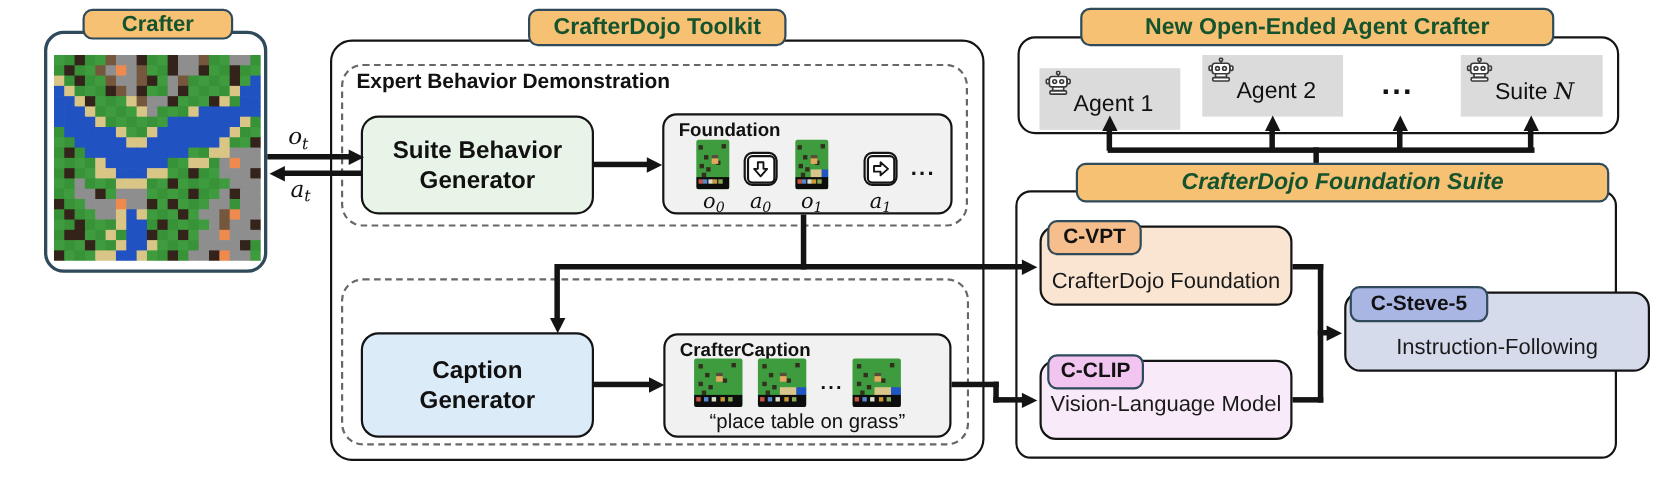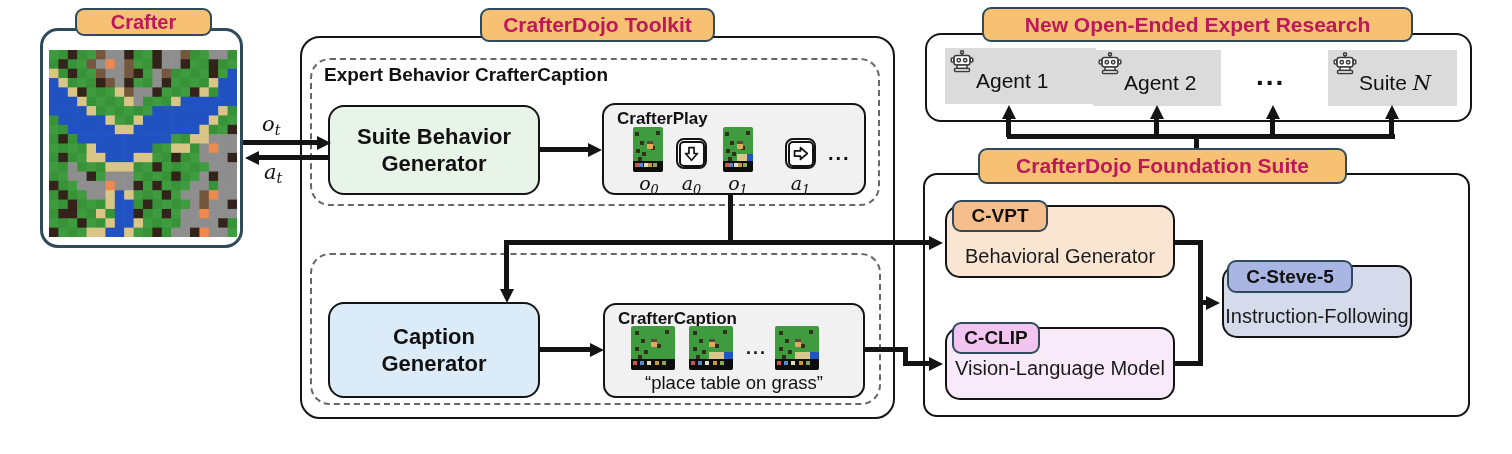--- a/index.html
+++ b/index.html
@@ -3,21 +3,21 @@
 <meta charset="utf-8">
 <style>
   html,body{margin:0;padding:0;background:#fff;}
   #canvas{position:relative;width:1512px;height:454px;background:#fff;overflow:hidden;
           font-family:"Liberation Sans",sans-serif;color:#111;}
   .abs{position:absolute;}
   .box{position:absolute;background:#fff;border:2.5px solid #141414;border-radius:16px;box-sizing:border-box;}
   .dashed{position:absolute;border:2.5px dashed #676767;border-radius:20px;box-sizing:border-box;background:transparent;}
   .title-tag{position:absolute;background:#F6C173;border:2.5px solid #2F4A5A;border-radius:9px;
              display:flex;align-items:center;justify-content:center;font-weight:bold;font-size:21px;
-             color:#be185d;box-sizing:border-box;z-index:7;white-space:nowrap;}
+             color:#14532d;box-sizing:border-box;z-index:7;white-space:nowrap;}
   .model-tag{position:absolute;border:2.5px solid #2F4A5A;border-radius:9px;display:flex;align-items:center;
              justify-content:center;font-weight:bold;font-size:19px;box-sizing:border-box;z-index:6;white-space:nowrap;}
   .model-body{position:absolute;border:2.5px solid #141414;border-radius:15px;box-sizing:border-box;z-index:4;}
   .model-desc{position:absolute;width:100%;text-align:center;font-size:20px;color:#1a1a1a;white-space:nowrap;}
   .gen-box{position:absolute;border:2.5px solid #141414;border-radius:16px;box-sizing:border-box;
            display:flex;flex-direction:column;align-items:center;justify-content:center;
            font-weight:bold;font-size:22px;line-height:1.25;z-index:3;text-align:center;}
   .data-box{position:absolute;background:#F1F1F1;border:2.5px solid #141414;border-radius:13px;box-sizing:border-box;z-index:3;}
   .data-box .db-title{position:absolute;left:13px;top:4px;font-weight:bold;font-size:17px;}
   .section-label{position:absolute;font-weight:bold;font-size:19px;z-index:3;white-space:nowrap;}
@@ -462,32 +462,32 @@
   <div class="abs math" style="left:264px;top:160px;font-size:21px;z-index:6;">
     <span>a</span><span class="sub">t</span>
   </div>
 
   <div class="box" style="left:300px;top:36px;width:595px;height:383px;border-radius:20px;"></div>
   <div class="title-tag" style="left:480px;top:8px;width:235px;height:34px;">
     <span>CrafterDojo Toolkit</span>
   </div>
 
   <div class="dashed" style="left:310px;top:58px;width:570px;height:148px;"></div>
-  <div class="section-label" style="left:324px;top:64px;">Expert Behavior CrafterCaption</div>
+  <div class="section-label" style="left:324px;top:64px;">Expert Behavior Demonstration</div>
 
   <div class="gen-box" style="left:328px;top:105px;width:212px;height:90px;background:#E9F4E9;">
     <span>Suite Behavior</span>
     <span>Generator</span>
   </div>
 
   <div class="hline" style="left:540px;top:147px;width:50px;"></div>
   <div class="ar ar-right" style="left:588px;top:143px;"></div>
 
   <div class="data-box" style="left:602px;top:103px;width:264px;height:92px;">
-    <div class="db-title">CrafterPlay</div>
+    <div class="db-title">Foundation</div>
   </div>
   <div class="gframe" style="left:633px;top:127px;width:30px;height:45px;">
       <div style="position: absolute; left: 2.4px; top: 5.4px; width: 4px; height: 4px; background: rgb(49, 48, 31);"></div>
       <div style="position: absolute; left: 6.6px; top: 13.5px; width: 4px; height: 4px; background: rgb(49, 48, 31);"></div>
       <div style="position: absolute; left: 3px; top: 21.6px; width: 4px; height: 4px; background: rgb(49, 48, 31);"></div>
       <div style="position: absolute; left: 9px; top: 24.75px; width: 4px; height: 4px; background: rgb(49, 48, 31);"></div>
       <div style="position: absolute; left: 4.8px; top: 29.7px; width: 4px; height: 4px; background: rgb(49, 48, 31);"></div>
       <div style="position: absolute; left: 23.4px; top: 3.6px; width: 4px; height: 4px; background: rgb(49, 48, 31);"></div>
       <div style="position: absolute; left: 18px; top: 18.9px; width: 4px; height: 4px; background: rgb(49, 48, 31);"></div>
       <div style="position: absolute; left: 13.5px; top: 13.5px; width: 6px; height: 3px; background: rgb(90, 74, 58);"></div>
@@ -623,24 +623,24 @@
     </div>
   <div class="abs" style="left:603px;top:372px;width:262px;text-align:center;font-size:18.5px;z-index:4;white-space:nowrap;">“place table on grass”</div>
 
   <div class="hline" style="left:865px;top:347px;width:43px;"></div>
   <div class="vline" style="left:903px;top:347px;height:19px;"></div>
   <div class="hline" style="left:903px;top:361px;width:28px;"></div>
   <div class="ar ar-right" style="left:929px;top:357px;"></div>
 
   <div class="box" style="left:925px;top:33px;width:547px;height:89px;border-radius:16px;"></div>
   <div class="title-tag" style="left:982px;top:7px;width:431px;height:35px;">
-    <span>New Open-Ended Expert Research</span>
-  </div>
-
-  <div class="agent-box" style="left:945px;top:48px;padding-left:23px;">
+    <span>New Open-Ended Agent Crafter</span>
+  </div>
+
+  <div class="agent-box" style="left:945px;top:62px;">
     <svg class="abs robot-icon" style="left:4px;top:2px;" width="26" height="24" viewBox="0 0 26 24">
         <circle cx="13" cy="2.3" r="1.5" stroke="#3a3a3a" stroke-width="1.5" fill="#fff"></circle>
         <line x1="13" y1="3.8" x2="13" y2="5.5" stroke="#3a3a3a" stroke-width="1.5"></line>
         <rect x="5" y="5.5" width="16" height="9.5" rx="2.5" stroke="#3a3a3a" stroke-width="1.5" fill="#fff"></rect>
         <circle cx="9.8" cy="10.2" r="1.7" stroke="#3a3a3a" stroke-width="1.5" fill="#fff"></circle>
         <circle cx="16.2" cy="10.2" r="1.7" stroke="#3a3a3a" stroke-width="1.5" fill="#fff"></circle>
         <rect x="2.2" y="8" width="2.6" height="4" rx="1" stroke="#3a3a3a" stroke-width="1.5" fill="#fff"></rect>
         <rect x="21.2" y="8" width="2.6" height="4" rx="1" stroke="#3a3a3a" stroke-width="1.5" fill="#fff"></rect>
         <rect x="8" y="15" width="10" height="3.4" rx="1" stroke="#3a3a3a" stroke-width="1.5" fill="#fff"></rect>
         <rect x="5.5" y="18.6" width="15" height="3" rx="1" stroke="#3a3a3a" stroke-width="1.5" fill="#fff"></rect>
@@ -682,39 +682,39 @@
   <div class="vline" style="left:1006px;top:117px;height:20px;"></div>
   <div class="ar ar-up" style="left:1002px;top:105px;"></div>
   <div class="vline" style="left:1154px;top:117px;height:20px;"></div>
   <div class="ar ar-up" style="left:1150px;top:105px;"></div>
   <div class="vline" style="left:1270px;top:117px;height:20px;"></div>
   <div class="ar ar-up" style="left:1266px;top:105px;"></div>
   <div class="vline" style="left:1389px;top:117px;height:20px;"></div>
   <div class="ar ar-up" style="left:1385px;top:105px;"></div>
 
   <div class="box" style="left:923px;top:173px;width:547px;height:244px;border-radius:14px;"></div>
-  <div class="title-tag" style="left:978px;top:148px;width:369px;height:36px;">
+  <div class="title-tag" style="left:978px;top:148px;width:485px;height:36px;font-style:italic;">
     <span>CrafterDojo Foundation Suite</span>
   </div>
 
   <div class="model-body" style="left:945px;top:205px;width:230px;height:73px;background:#FAE5D2;">
-    <div class="model-desc" style="top:38px;">Behavioral Generator</div>
-  </div>
-  <div class="model-tag" style="left:952px;top:200px;width:96px;height:32px;background:#F6BE8C;">
+    <div class="model-desc" style="top:38px;">CrafterDojo Foundation</div>
+  </div>
+  <div class="model-tag" style="left:952px;top:200px;width:86px;height:32px;background:#F6BE8C;">
     <span>C-VPT</span>
   </div>
 
   <div class="model-body" style="left:945px;top:327px;width:230px;height:73px;background:#F8EAF8;">
     <div class="model-desc" style="top:28px;">Vision-Language Model</div>
   </div>
   <div class="model-tag" style="left:952px;top:322px;width:88px;height:32px;background:#F2C4F0;">
     <span>C-CLIP</span>
   </div>
 
-  <div class="model-body" style="left:1222px;top:265px;width:190px;height:73px;background:#D6DBEC;text-decoration:underline;">
+  <div class="model-body" style="left:1222px;top:265px;width:278px;height:73px;background:#D6DBEC;text-decoration:underline;">
     <div class="model-desc" style="top:38px;">Instruction-Following</div>
   </div>
   <div class="model-tag" style="left:1227px;top:260px;width:126px;height:33px;background:#A9B6E4;">
     <span>C-Steve-5</span>
   </div>
 
   <div class="hline" style="left:1175px;top:240px;width:28px;"></div>
   <div class="hline" style="left:1175px;top:361px;width:28px;"></div>
   <div class="vline" style="left:1198px;top:240px;height:126px;"></div>
   <div class="hline" style="left:1198px;top:300px;width:10px;"></div>

